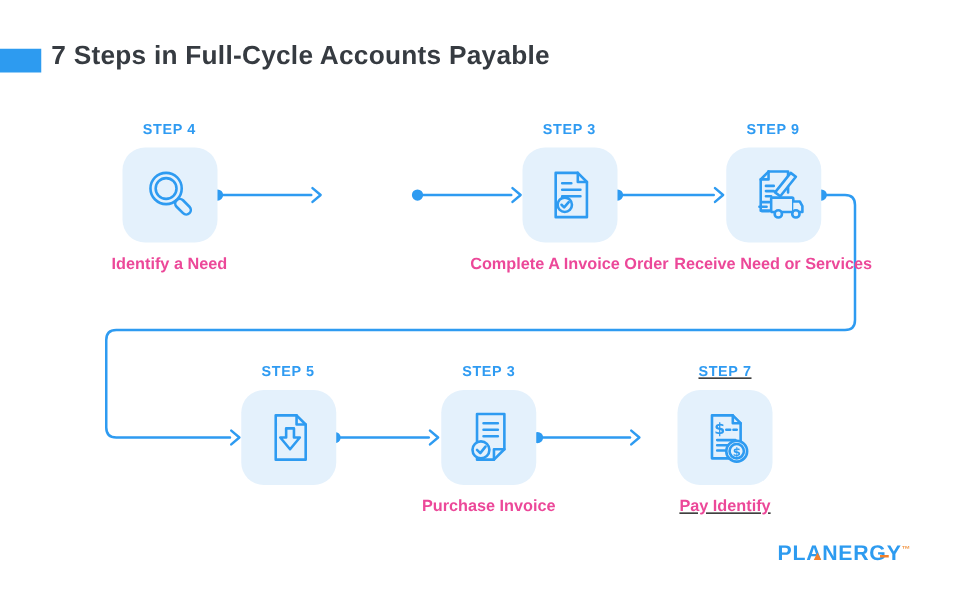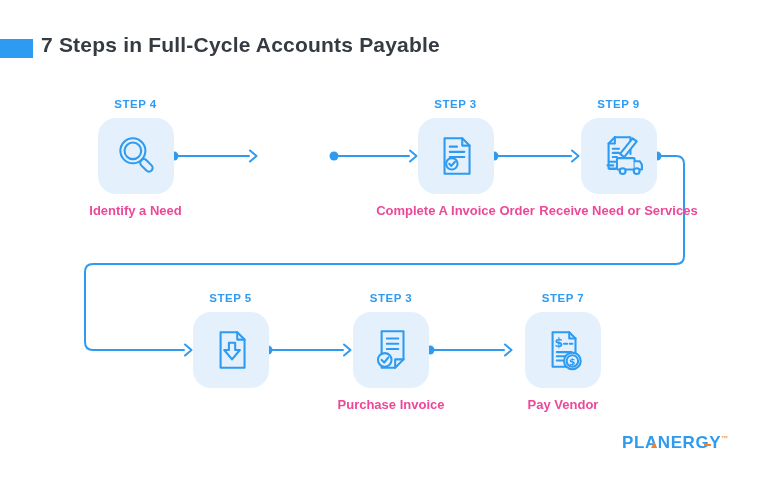--- a/index.html
+++ b/index.html
@@ -139,35 +139,35 @@
         <path d="M15,6 H36 V33 L28,41 H15 Z"></path>
         <path d="M36,33 H28 V41"></path>
         <path d="M20,13 H31 M20,18 H31 M20,23 H31"></path>
         <circle cx="18" cy="33.5" r="6.5" fill="#E4F1FC"></circle>
         <path d="M15,33.5 L17.5,36 L21.5,31"></path>
       </svg>
     </div>
     <div class="step-title">Purchase Invoice</div>
   </div>
 
-  <div class="step" style="left:483px;top:290px;">
+  <div class="step" style="left:500px;top:290px;text-decoration:underline;">
     <div class="step-label">STEP 7</div>
     <div class="card">
       <svg width="50" height="50" viewBox="0 0 48 48" stroke="#2E9BF1" stroke-width="2" fill="none" stroke-linecap="round" stroke-linejoin="round">
         <path d="M14,7 H30 L36,13 V40 H14 Z"></path>
         <path d="M30,7 V13 H36"></path>
         <text x="20" y="21" font-size="12" font-weight="bold" fill="#2E9BF1" stroke="none" text-anchor="middle" font-family="DejaVu Sans, sans-serif">$</text>
         <path d="M25,18 H28 M30.5,18 H33"></path>
         <path d="M18,26 H32 M18,30 H32 M18,34 H24"></path>
         <circle cx="33" cy="34.5" r="8" fill="#E4F1FC"></circle>
         <circle cx="33" cy="34.5" r="5.5"></circle>
         <text x="33" y="38" font-size="9" font-weight="bold" fill="#2E9BF1" stroke="none" text-anchor="middle" font-family="DejaVu Sans, sans-serif">$</text>
       </svg>
     </div>
-    <div class="step-title">Pay Vendor</div>
+    <div class="step-title">Pay Identify</div>
   </div>
 
   <div class="logo">
     <span class="word">PLANERGY</span><span class="tm">™</span>
     <i class="a-accent"></i>
     <i class="g-accent"></i>
   </div>
 
 </div>
 

